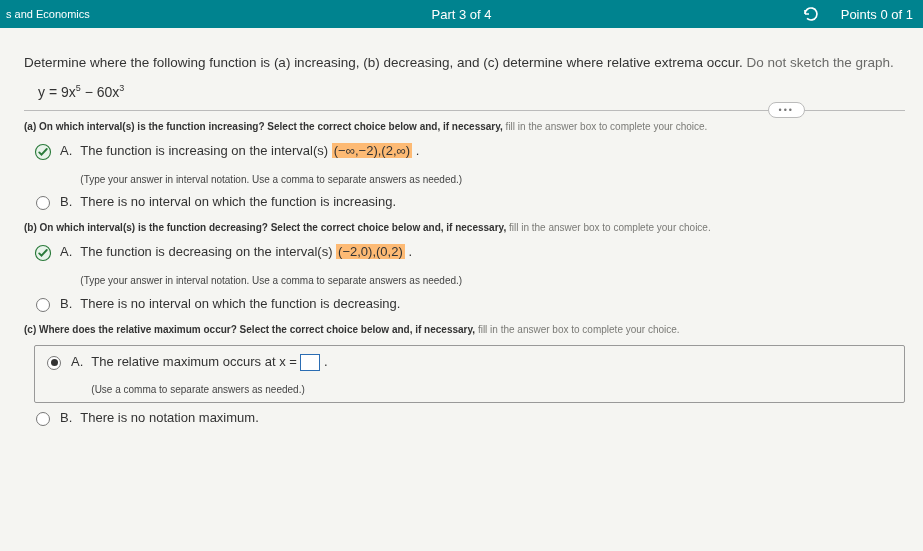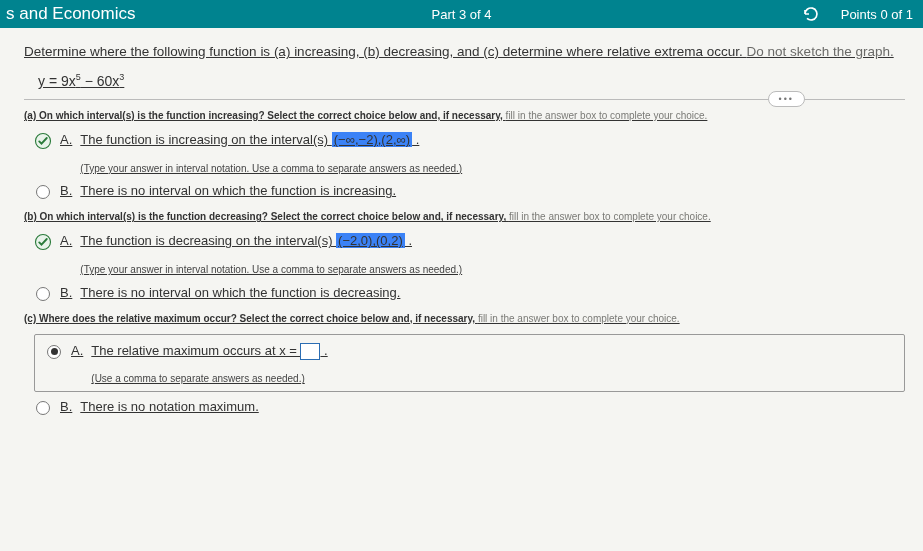--- a/index.html
+++ b/index.html
@@ -1,39 +1,39 @@
 <!DOCTYPE html>
 <html><head>
   <meta charset="utf-8">
   <style>
     * { margin: 0; padding: 0; box-sizing: border-box; }
     body { font-family: Arial, sans-serif; width: 923px; height: 551px; overflow: hidden; background: #f5f5f2; }
     .header-bar { background: #00838f; color: #fff; height: 28px; display: flex; align-items: center; position: relative; }
-    .header-left { padding-left: 6px; font-size: 17px; font-weight: 500; }
+    .header-left { padding-left: 6px; font-size: 11px; font-weight: 500; }
     .header-center { position: absolute; left: 50%; transform: translateX(-50%); font-size: 13px; text-align: right; }
     .header-right { position: absolute; right: 10px; display: flex; align-items: center; gap: 22px; font-size: 13px; }
     .refresh-icon { width: 16px; height: 16px; }
-    .content { padding: 14px 18px 10px 24px; color: #333; text-decoration: underline; }
+    .content { padding: 25px 18px 10px 24px; color: #333; }
     .prompt-text { font-size: 13.5px; line-height: 1.5; margin-bottom: 10px; }
     .no-sketch { color: #6a6a68; }
     .equation { font-size: 14px; margin: 4px 0 10px 14px; font-family: Arial, sans-serif; }
     .equation sup { font-size: 9px; }
     .divider { border: none; border-top: 1px solid #bbb; margin: 6px 0 10px 0; position: relative; }
     .more-btn { position: absolute; right: 100px; top: -8px; background: #fff; border: 1px solid #bbb; border-radius: 10px; padding: 0 10px; font-size: 9px; letter-spacing: 2px; color: #777; cursor: pointer; line-height: 14px; }
     .part-label { font-size: 10px; margin: 8px 0 10px 0; color: #333; }
     .part-label .faded { color: #7a7a76; }
     .choices { margin-left: 10px; }
     .choice-row { display: flex; align-items: flex-start; margin: 6px 0; gap: 8px; }
     .radio-wrap { width: 18px; height: 18px; display: flex; align-items: center; justify-content: center; flex-shrink: 0; margin-top: 1px; }
     .radio { width: 14px; height: 14px; border: 1.5px solid #777; border-radius: 50%; display: flex; align-items: center; justify-content: center; cursor: pointer; background: #fff; }
     .radio.selected::after { content: ''; width: 7px; height: 7px; background: #333; border-radius: 50%; display: block; }
     .check-icon { width: 18px; height: 18px; cursor: pointer; }
     .choice-label { font-size: 13px; flex-shrink: 0; font-weight: 500; margin-top: 1px; }
     .choice-text { font-size: 13px; line-height: 1.45; }
-    .answer-hl { background: #3b82f6; padding: 0 2px; }
+    .answer-hl { background: #fdba74; padding: 0 2px; }
     .hint-text { font-size: 10px; color: #444; margin-top: 12px; }
     .input-box { display: inline-block; width: 20px; height: 17px; border: 1.5px solid #2b6db3; vertical-align: middle; background: #fff; }
     .boxed-choice { border: 1px solid #999; padding: 7px 10px 4px 10px; margin: 4px 0 6px 0; border-radius: 2px; }
   </style>
 </head>
 <body>
 
 <div class="header-bar">
   <div class="header-left">s and Economics</div>
   <div class="header-center">Part 3 of 4</div>

